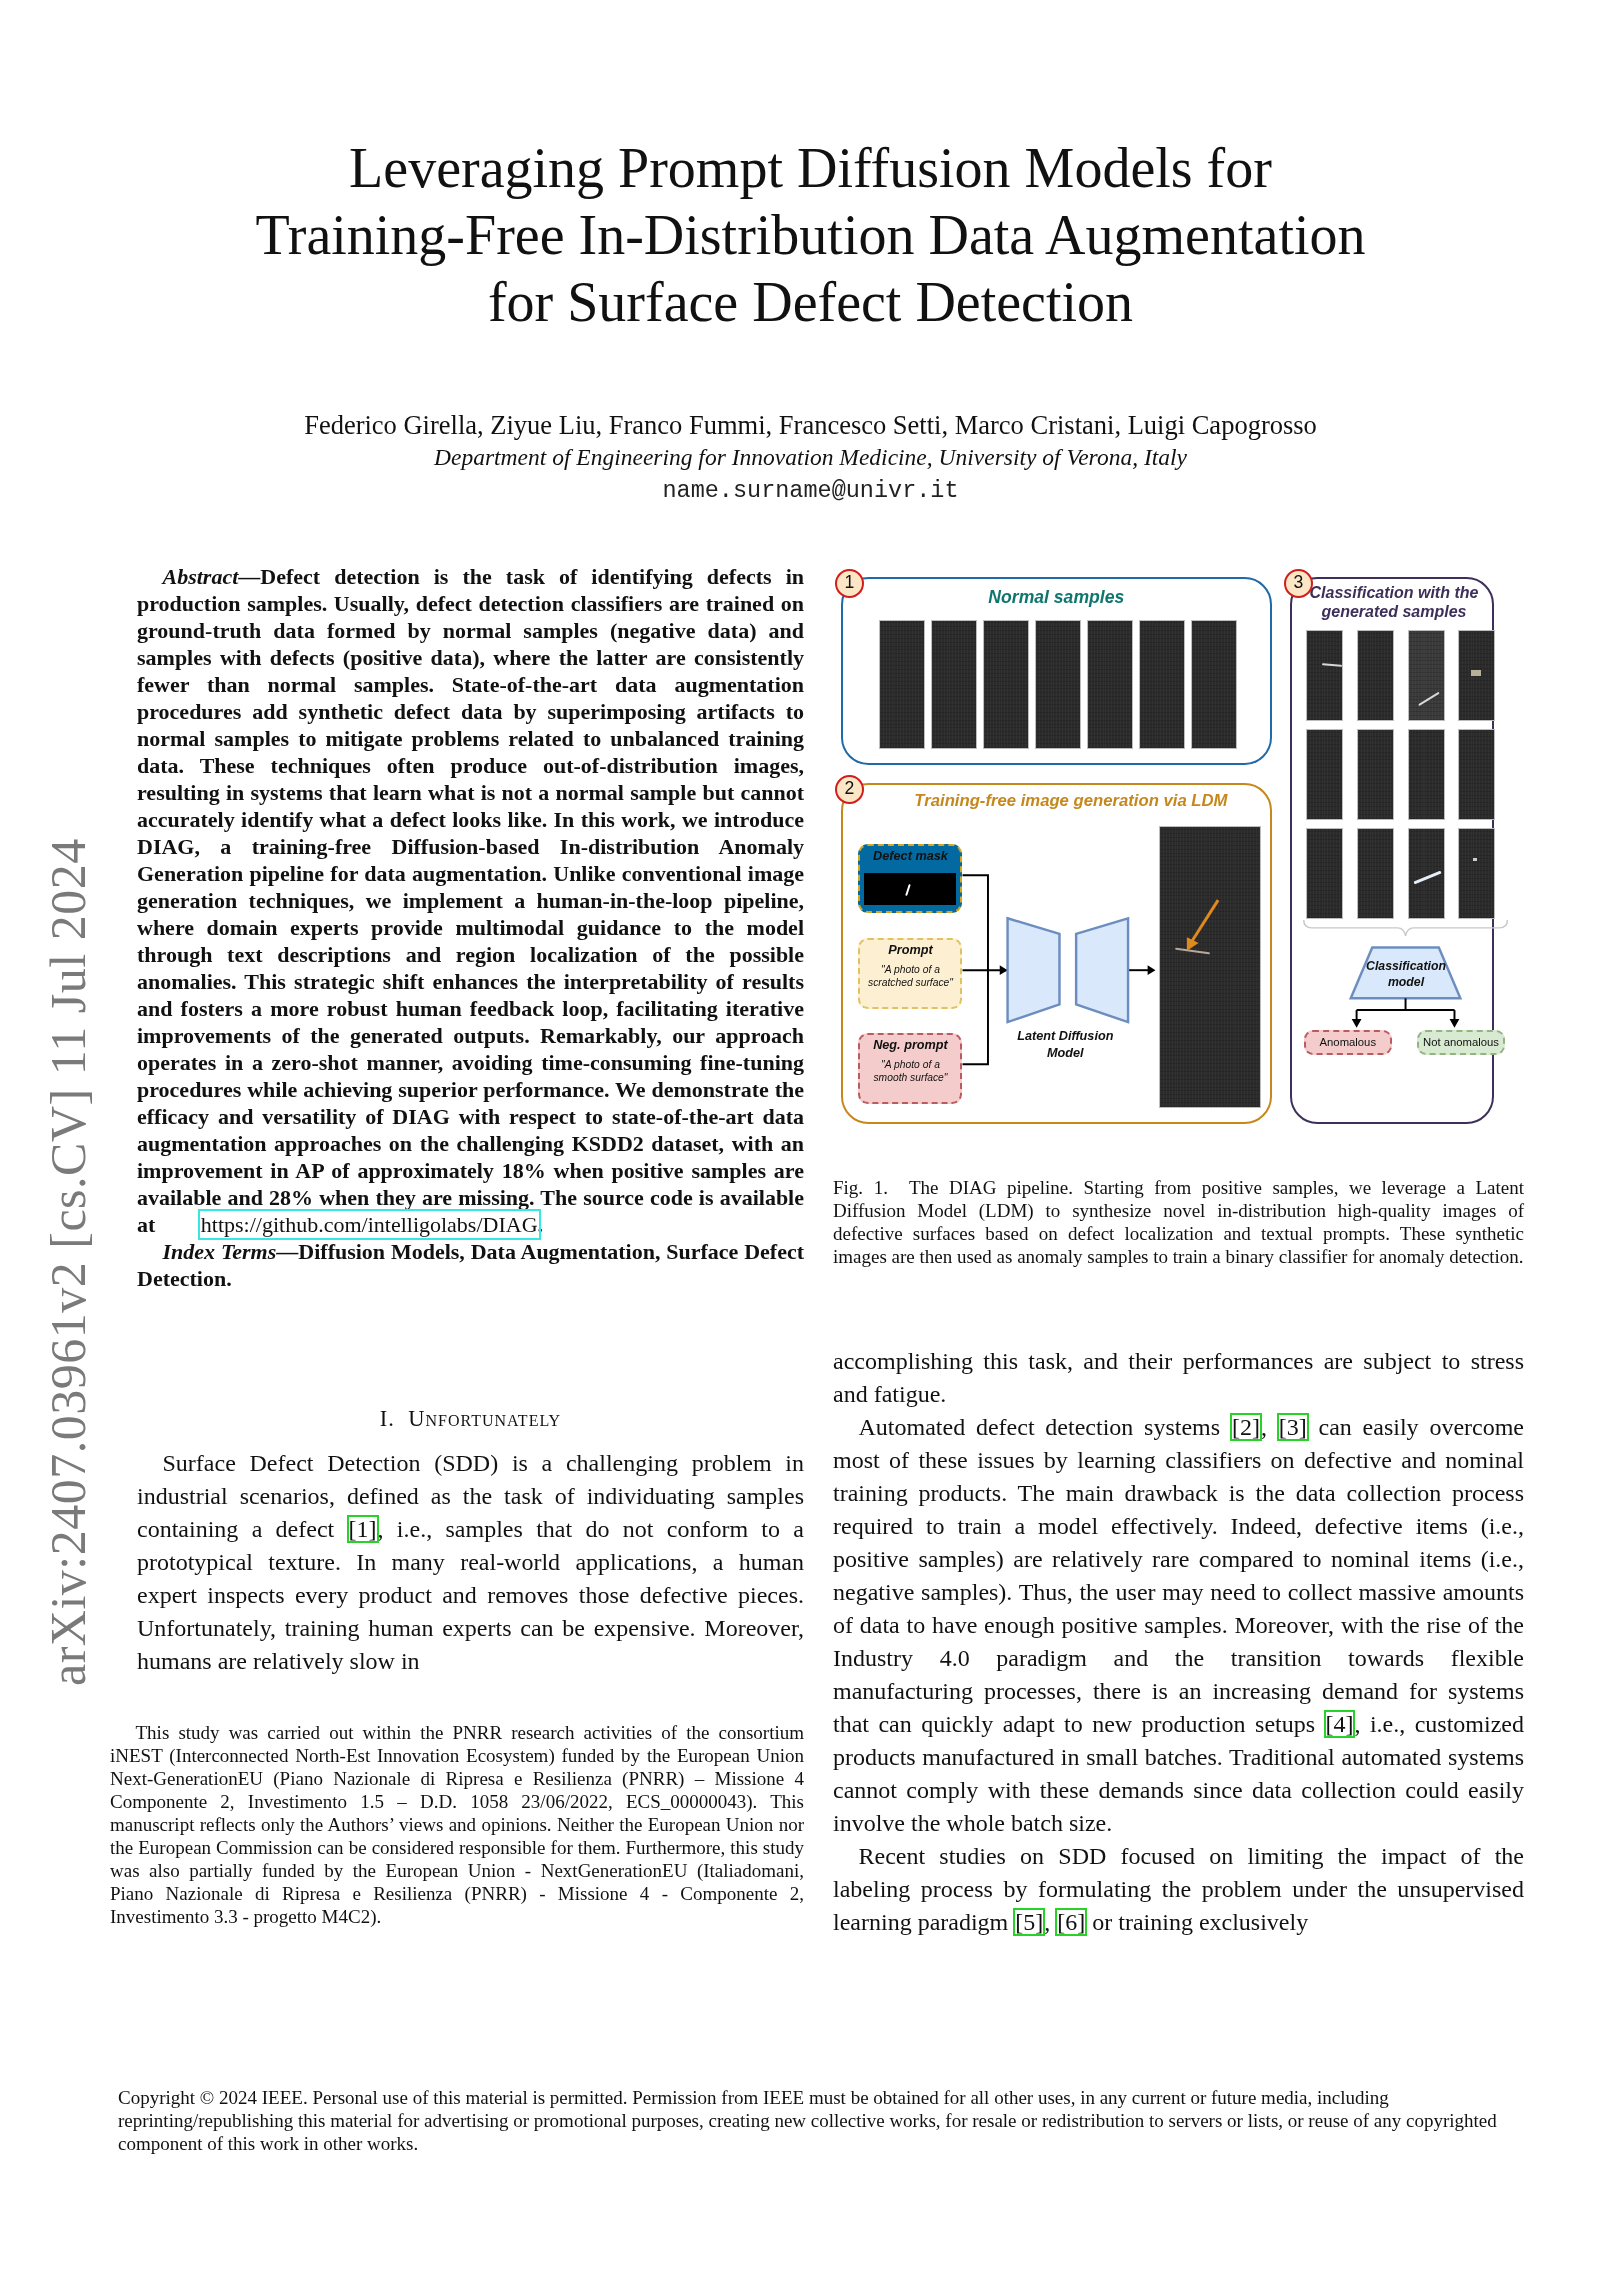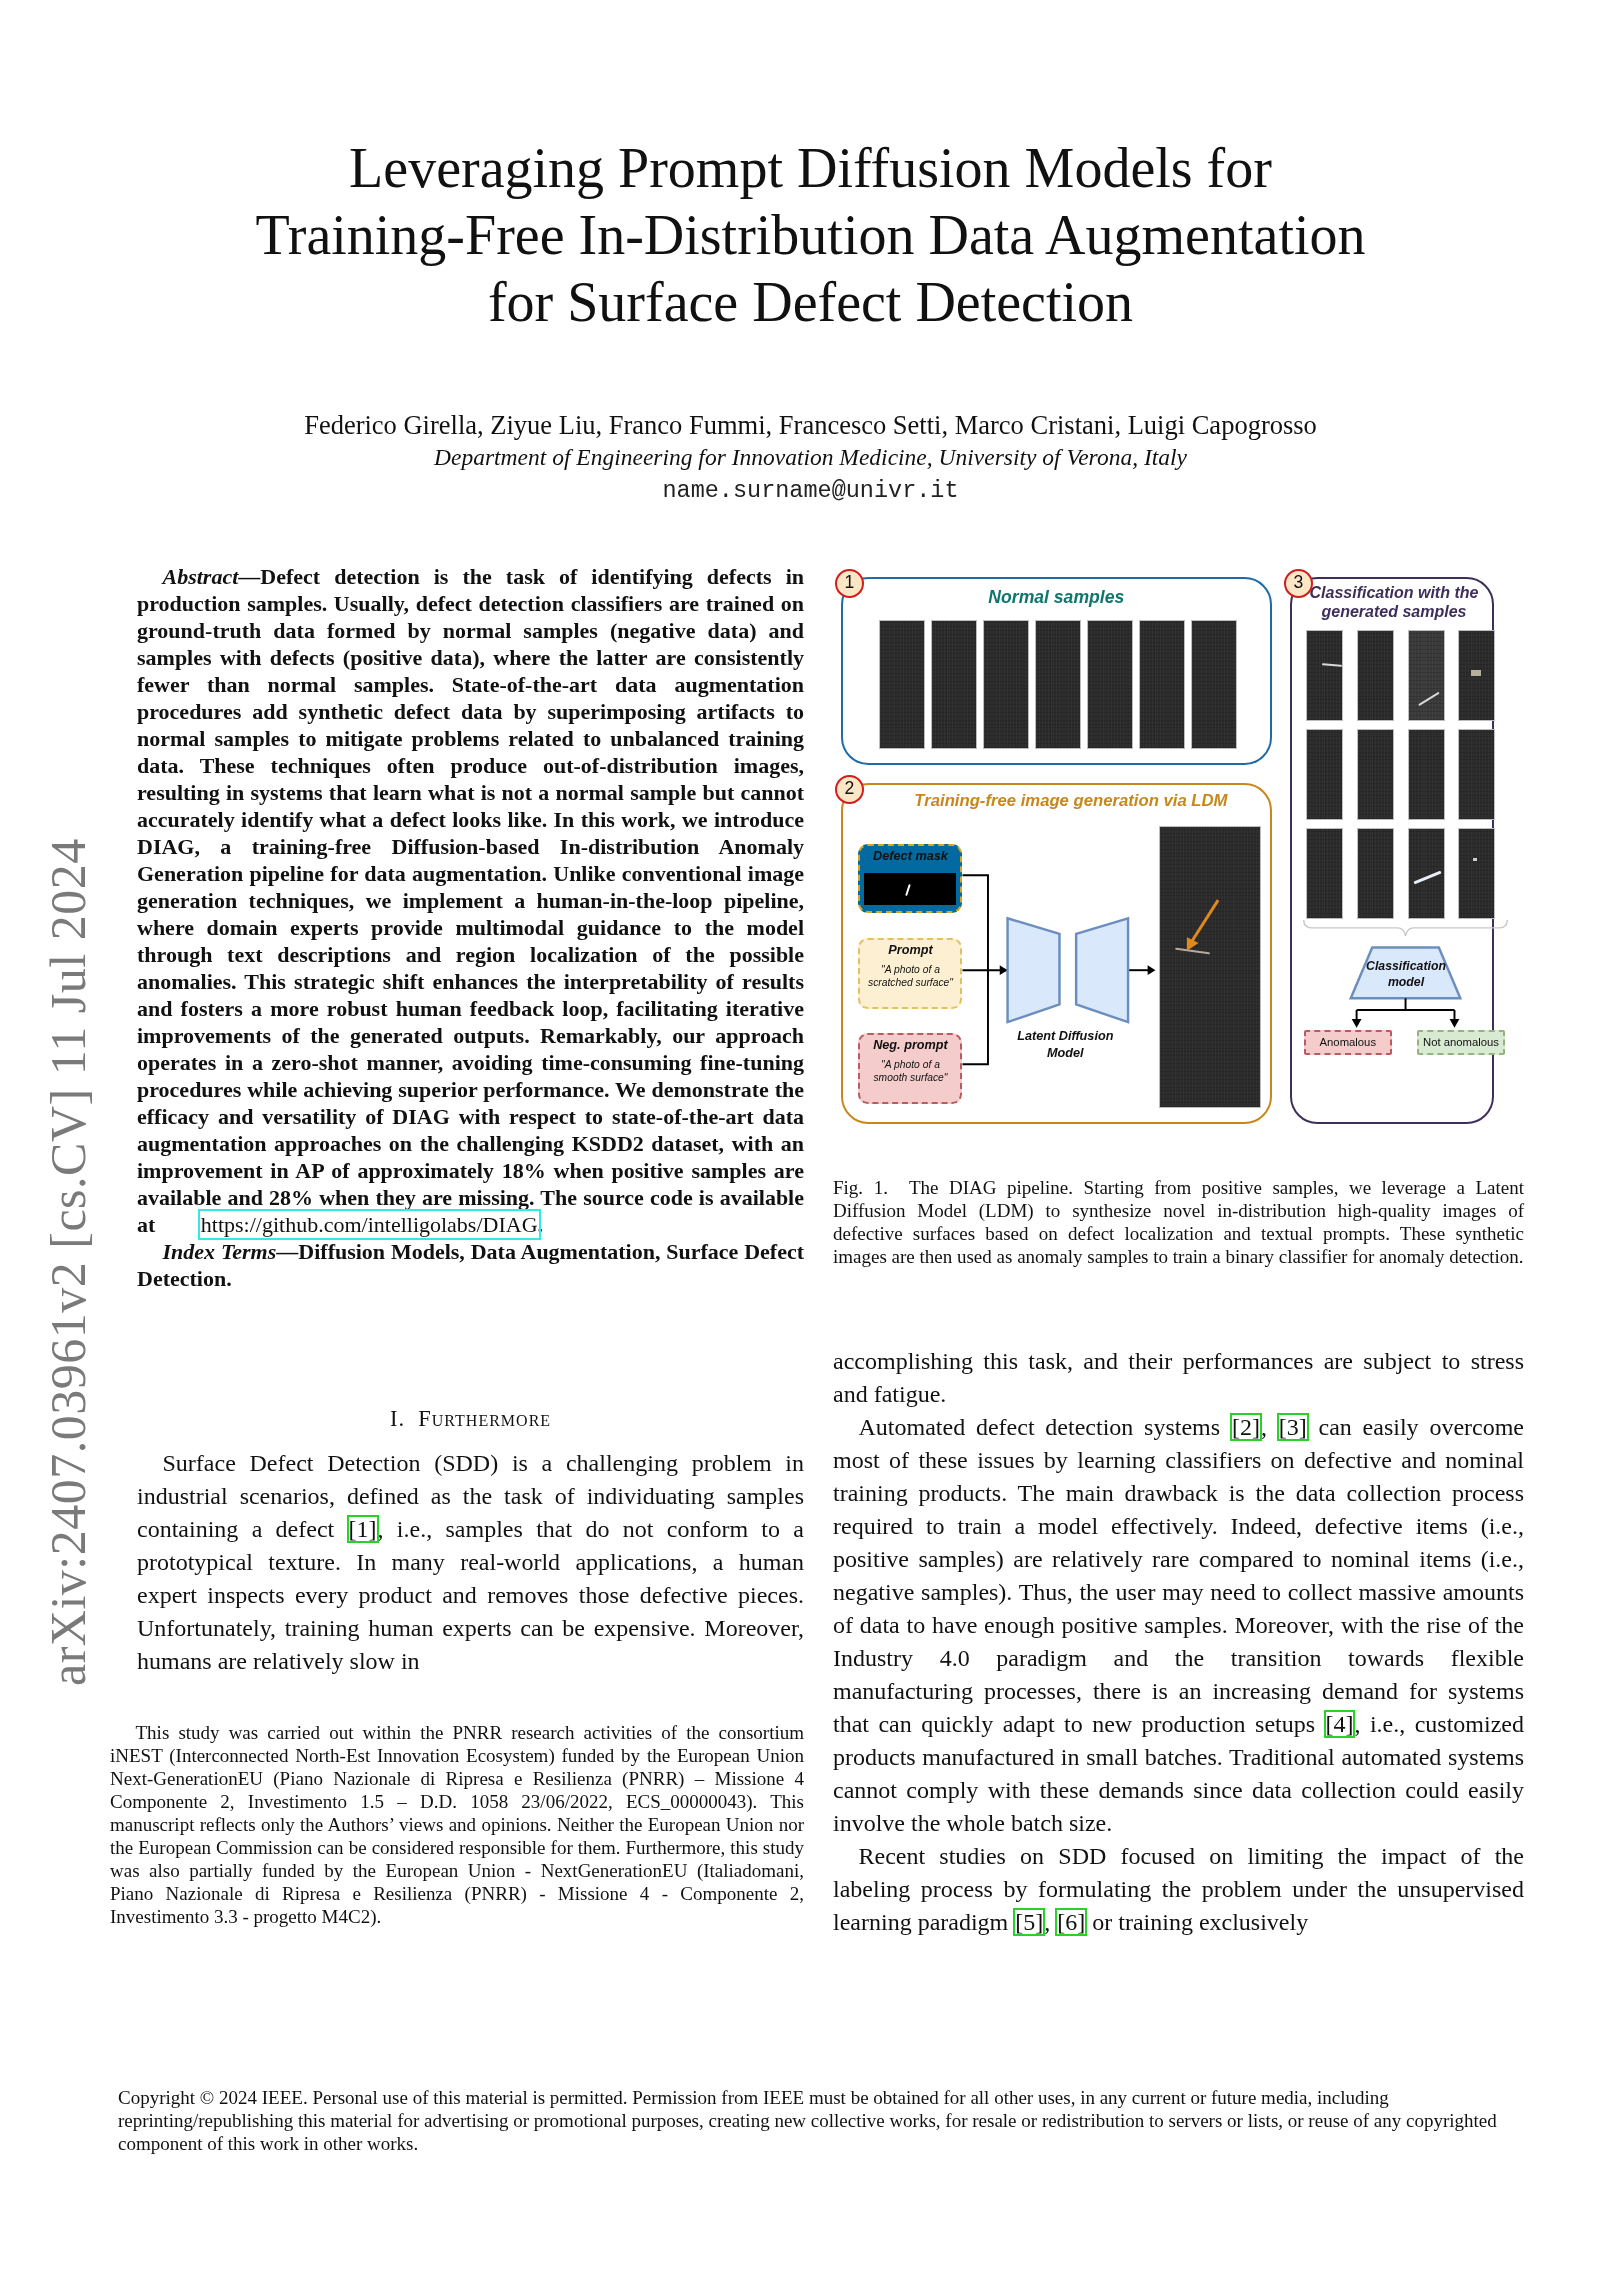--- a/index.html
+++ b/index.html
@@ -75,21 +75,21 @@
   .scratch { position: absolute; height: 2px; background: #d8d8d8; border-radius: 1px; }
 
   .dashbox { position: absolute; border-radius: 9.8px; box-sizing: border-box; text-align: center; }
   .db-mask { left: 15.7px; top: 59px; width: 104px; height: 69px; background: #0369a1; border: 2.9px dashed #d7a620; }
   .db-prompt { left: 15.7px; top: 153px; width: 104px; height: 71px; background: #fdf0d2; border: 2.9px dashed #e2c260; }
   .db-neg { left: 15.7px; top: 248px; width: 104px; height: 71px; background: #f4cccc; border: 2.9px dashed #b95b61; }
   .db-title { font-weight: bold; font-style: italic; font-size: 12.7px; margin-top: 2.9px; }
   .db-text { font-style: italic; font-size: 10.3px; line-height: 13.7px; margin-top: 5.9px; }
   .mask-img { position: absolute; left: 3.9px; top: 26.5px; width: 92px; height: 32px; background: #000; }
 
-  .cls-out { position: absolute; top: 510px; height: 25.5px; border-radius: 2px; font-size: 11.3px; line-height: 21.6px; text-align: center; box-sizing: border-box; }
+  .cls-out { position: absolute; top: 510px; height: 25.5px; border-radius: 9px; font-size: 11.3px; line-height: 21.6px; text-align: center; box-sizing: border-box; }
   .out-anom { left: 11.8px; width: 88px; background: #f4cccc; border: 2px dashed #b95b61; }
   .out-norm { left: 125px; width: 88px; background: #d9ead3; border: 2px dashed #93b37f; }
 </style>
 </head>
 <body>
 
 <div class="abs title">
   <div>Leveraging Prompt Diffusion Models for</div>
   <div>Training-Free In-Distribution Data Augmentation</div>
   <div>for Surface Defect Detection</div>
@@ -106,21 +106,21 @@
   <p>
     <i>Abstract</i><span>—</span><span>Defect detection is the task of identifying defects in production samples. Usually, defect detection classifiers are trained on ground-truth data formed by normal samples (neg­ative data) and samples with defects (positive data), where the latter are consistently fewer than normal samples. State-of-the-art data augmentation procedures add synthetic defect data by superimposing artifacts to normal samples to mitigate problems related to unbalanced training data. These techniques often produce out-of-distribution images, resulting in systems that learn what is not a normal sample but cannot accurately identify what a defect looks like. In this work, we introduce DIAG, a training-free Diffusion-based In-distribution Anomaly Generation pipeline for data augmentation. Unlike conventional image generation techniques, we implement a human-in-the-loop pipeline, where domain experts provide multimodal guidance to the model through text descriptions and region localization of the possible anomalies. This strategic shift enhances the interpretability of results and fosters a more robust human feedback loop, facilitating iterative improvements of the gener­ated outputs. Remarkably, our approach operates in a zero-shot manner, avoiding time-consuming fine-tuning procedures while achieving superior performance. We demonstrate the efficacy and versatility of DIAG with respect to state-of-the-art data augmentation approaches on the challenging KSDD2 dataset, with an improvement in AP of approximately 18% when positive samples are available and 28% when they are missing. The source code is available at</span>
     <a class="link-box">https://github.com/intelligolabs/DIAG</a><span>.</span>
   </p>
   <p>
     <i>Index Terms</i><span>—</span><span>Diffusion Models, Data Augmentation, Surface Defect Detection.</span>
   </p>
 </div>
 
 <div class="abs col-left section-h">
-  <span>I.</span>&nbsp;&nbsp;<span class="sc">Furthermore</span>
+  <span>I.</span>&nbsp;&nbsp;<span class="sc">Unfortunately</span>
 </div>
 
 <div class="abs col-left body-text" style="top:1447px;">
   <p>
     <span>Surface Defect Detection (SDD) is a challenging problem in industrial scenarios, defined as the task of individuating samples containing a defect </span><a class="cite">[1]</a><span>, i.e., samples that do not conform to a prototypical texture. In many real-world appli­cations, a human expert inspects every product and removes those defective pieces. Unfortunately, training human experts can be expensive. Moreover, humans are relatively slow in</span>
   </p>
 </div>
 
 <div class="abs footnote">
   <p>This study was carried out within the PNRR research activities of the consortium iNEST (Interconnected North-Est Innovation Ecosystem) funded by the European Union Next-GenerationEU (Piano Nazionale di Ripresa e Resilienza (PNRR) – Missione 4 Componente 2, Investimento 1.5 – D.D. 1058 23/06/2022, ECS_00000043). This manuscript reflects only the Authors’ views and opinions. Neither the European Union nor the European Commis­sion can be considered responsible for them. Furthermore, this study was also partially funded by the European Union - NextGenerationEU (Italiadomani, Piano Nazionale di Ripresa e Resilienza (PNRR) - Missione 4 - Componente 2, Investimento 3.3 - progetto M4C2).</p>

